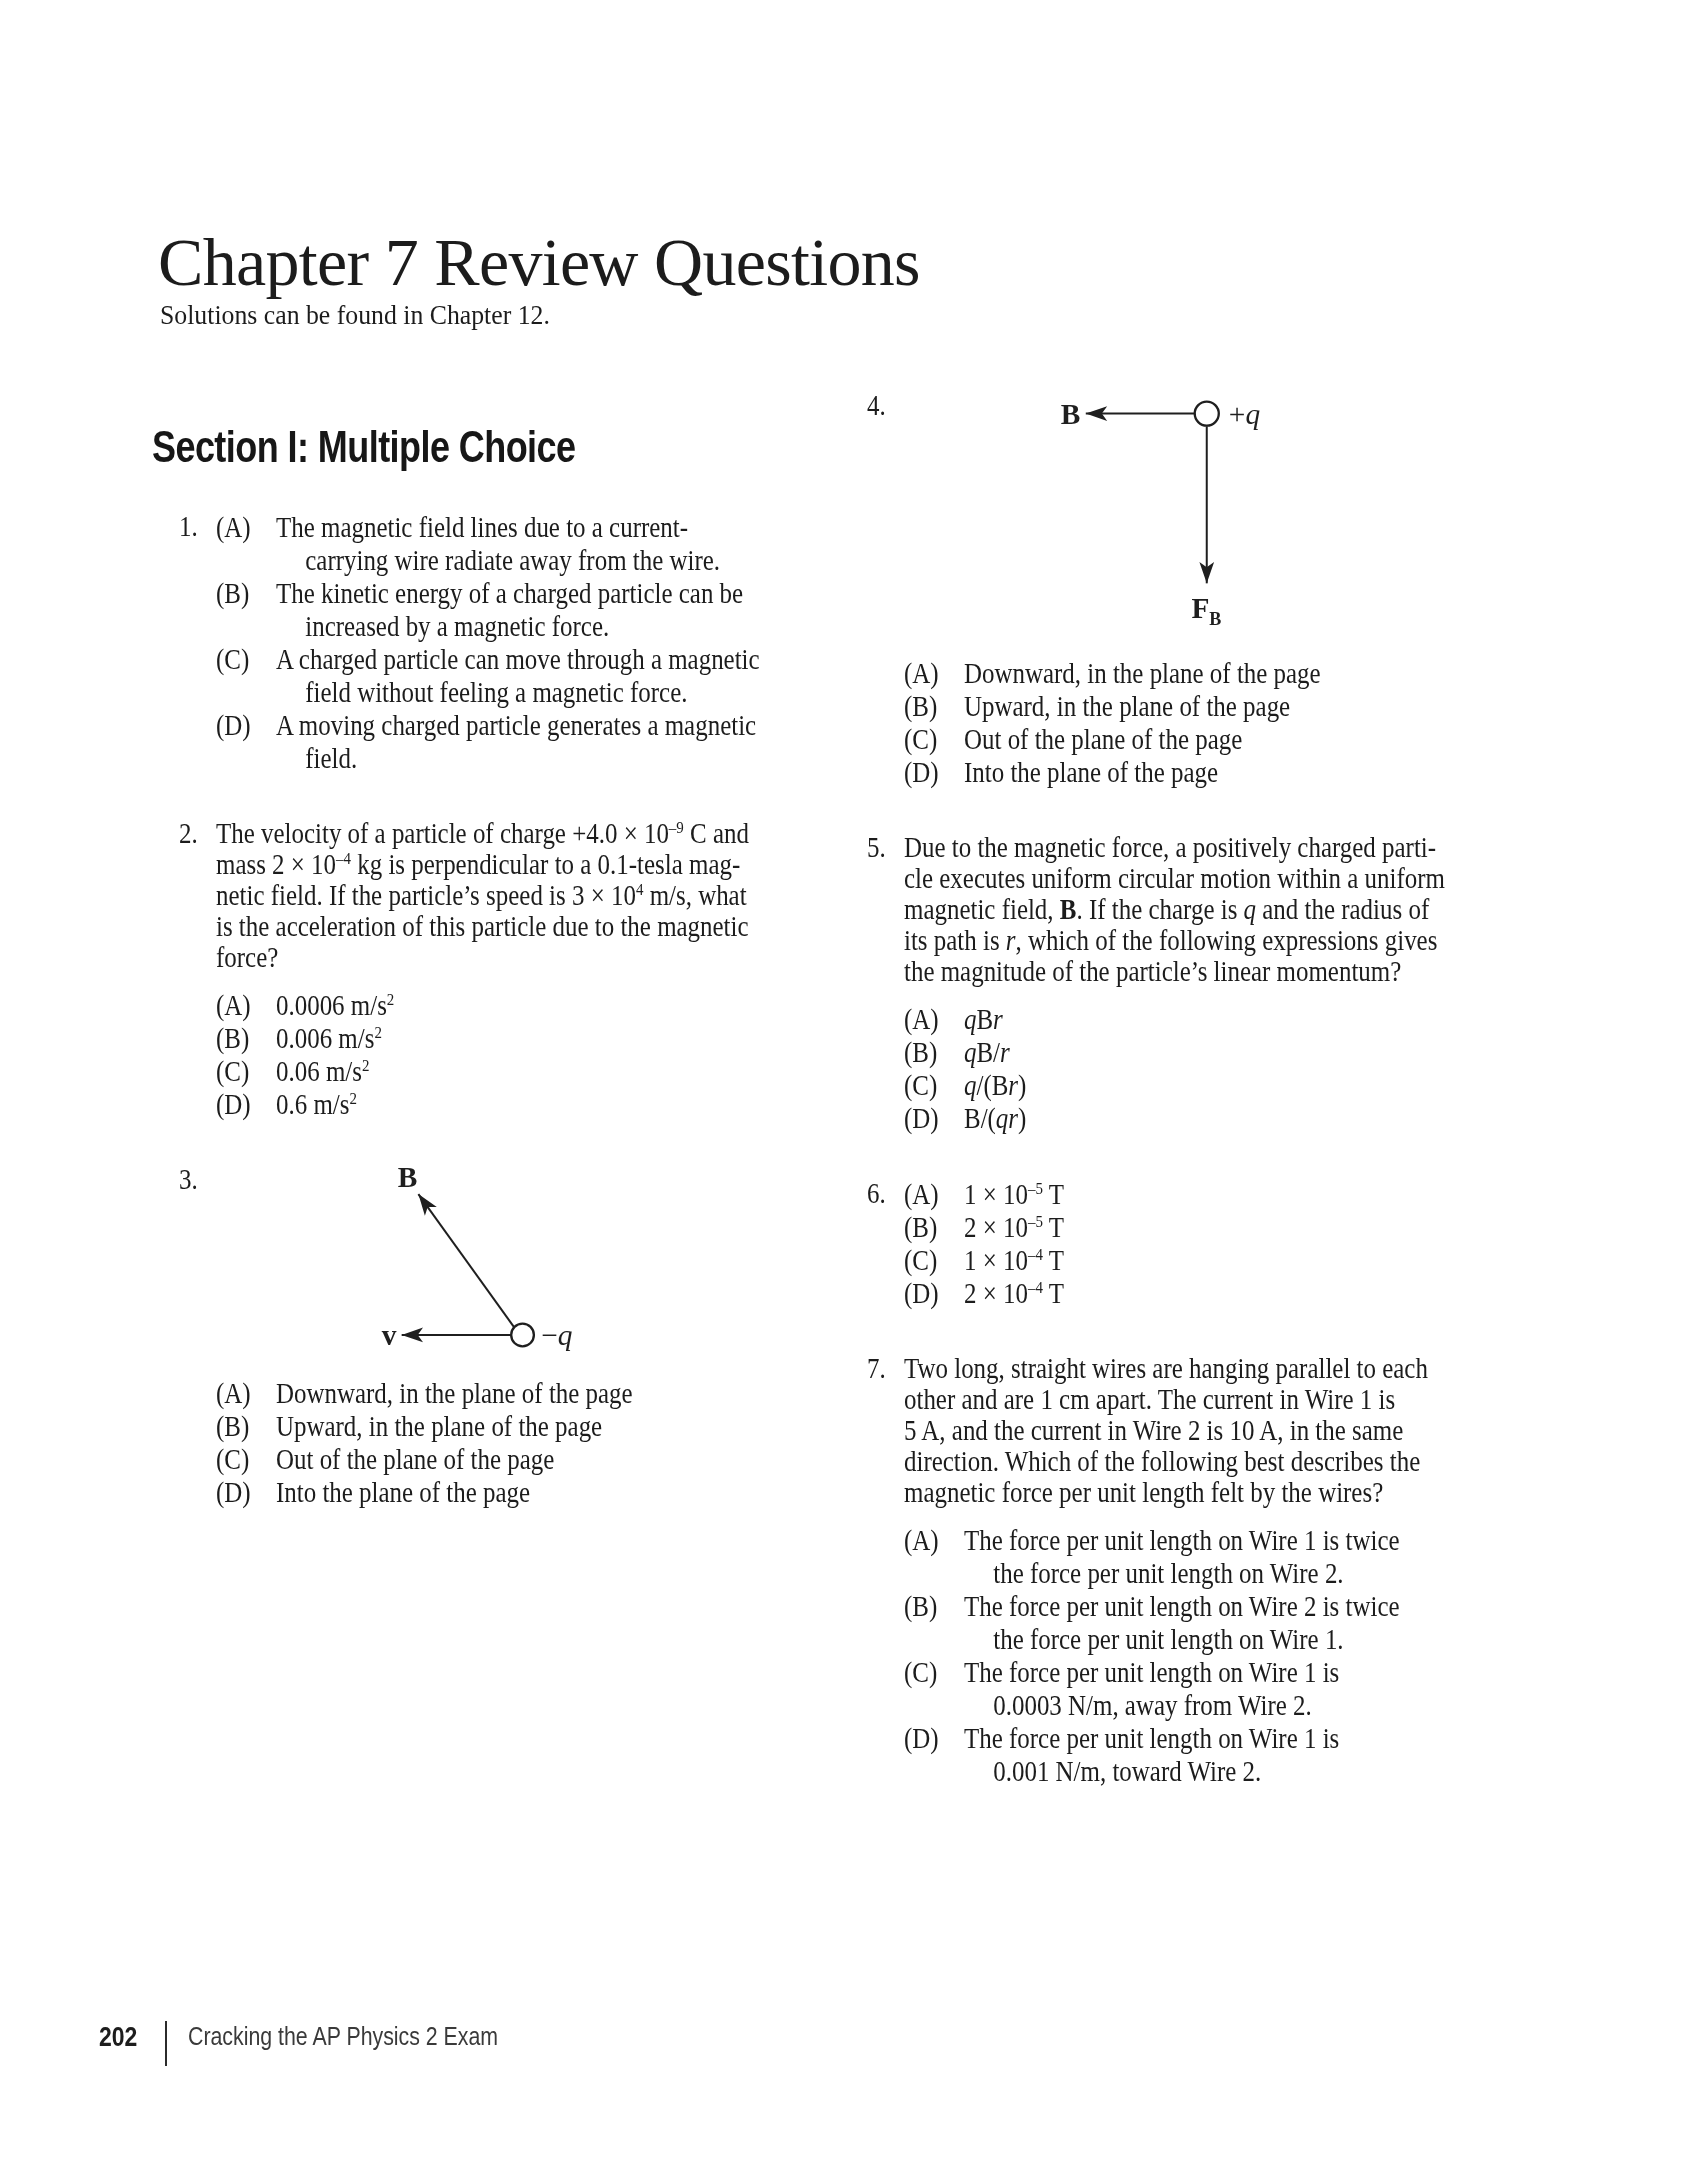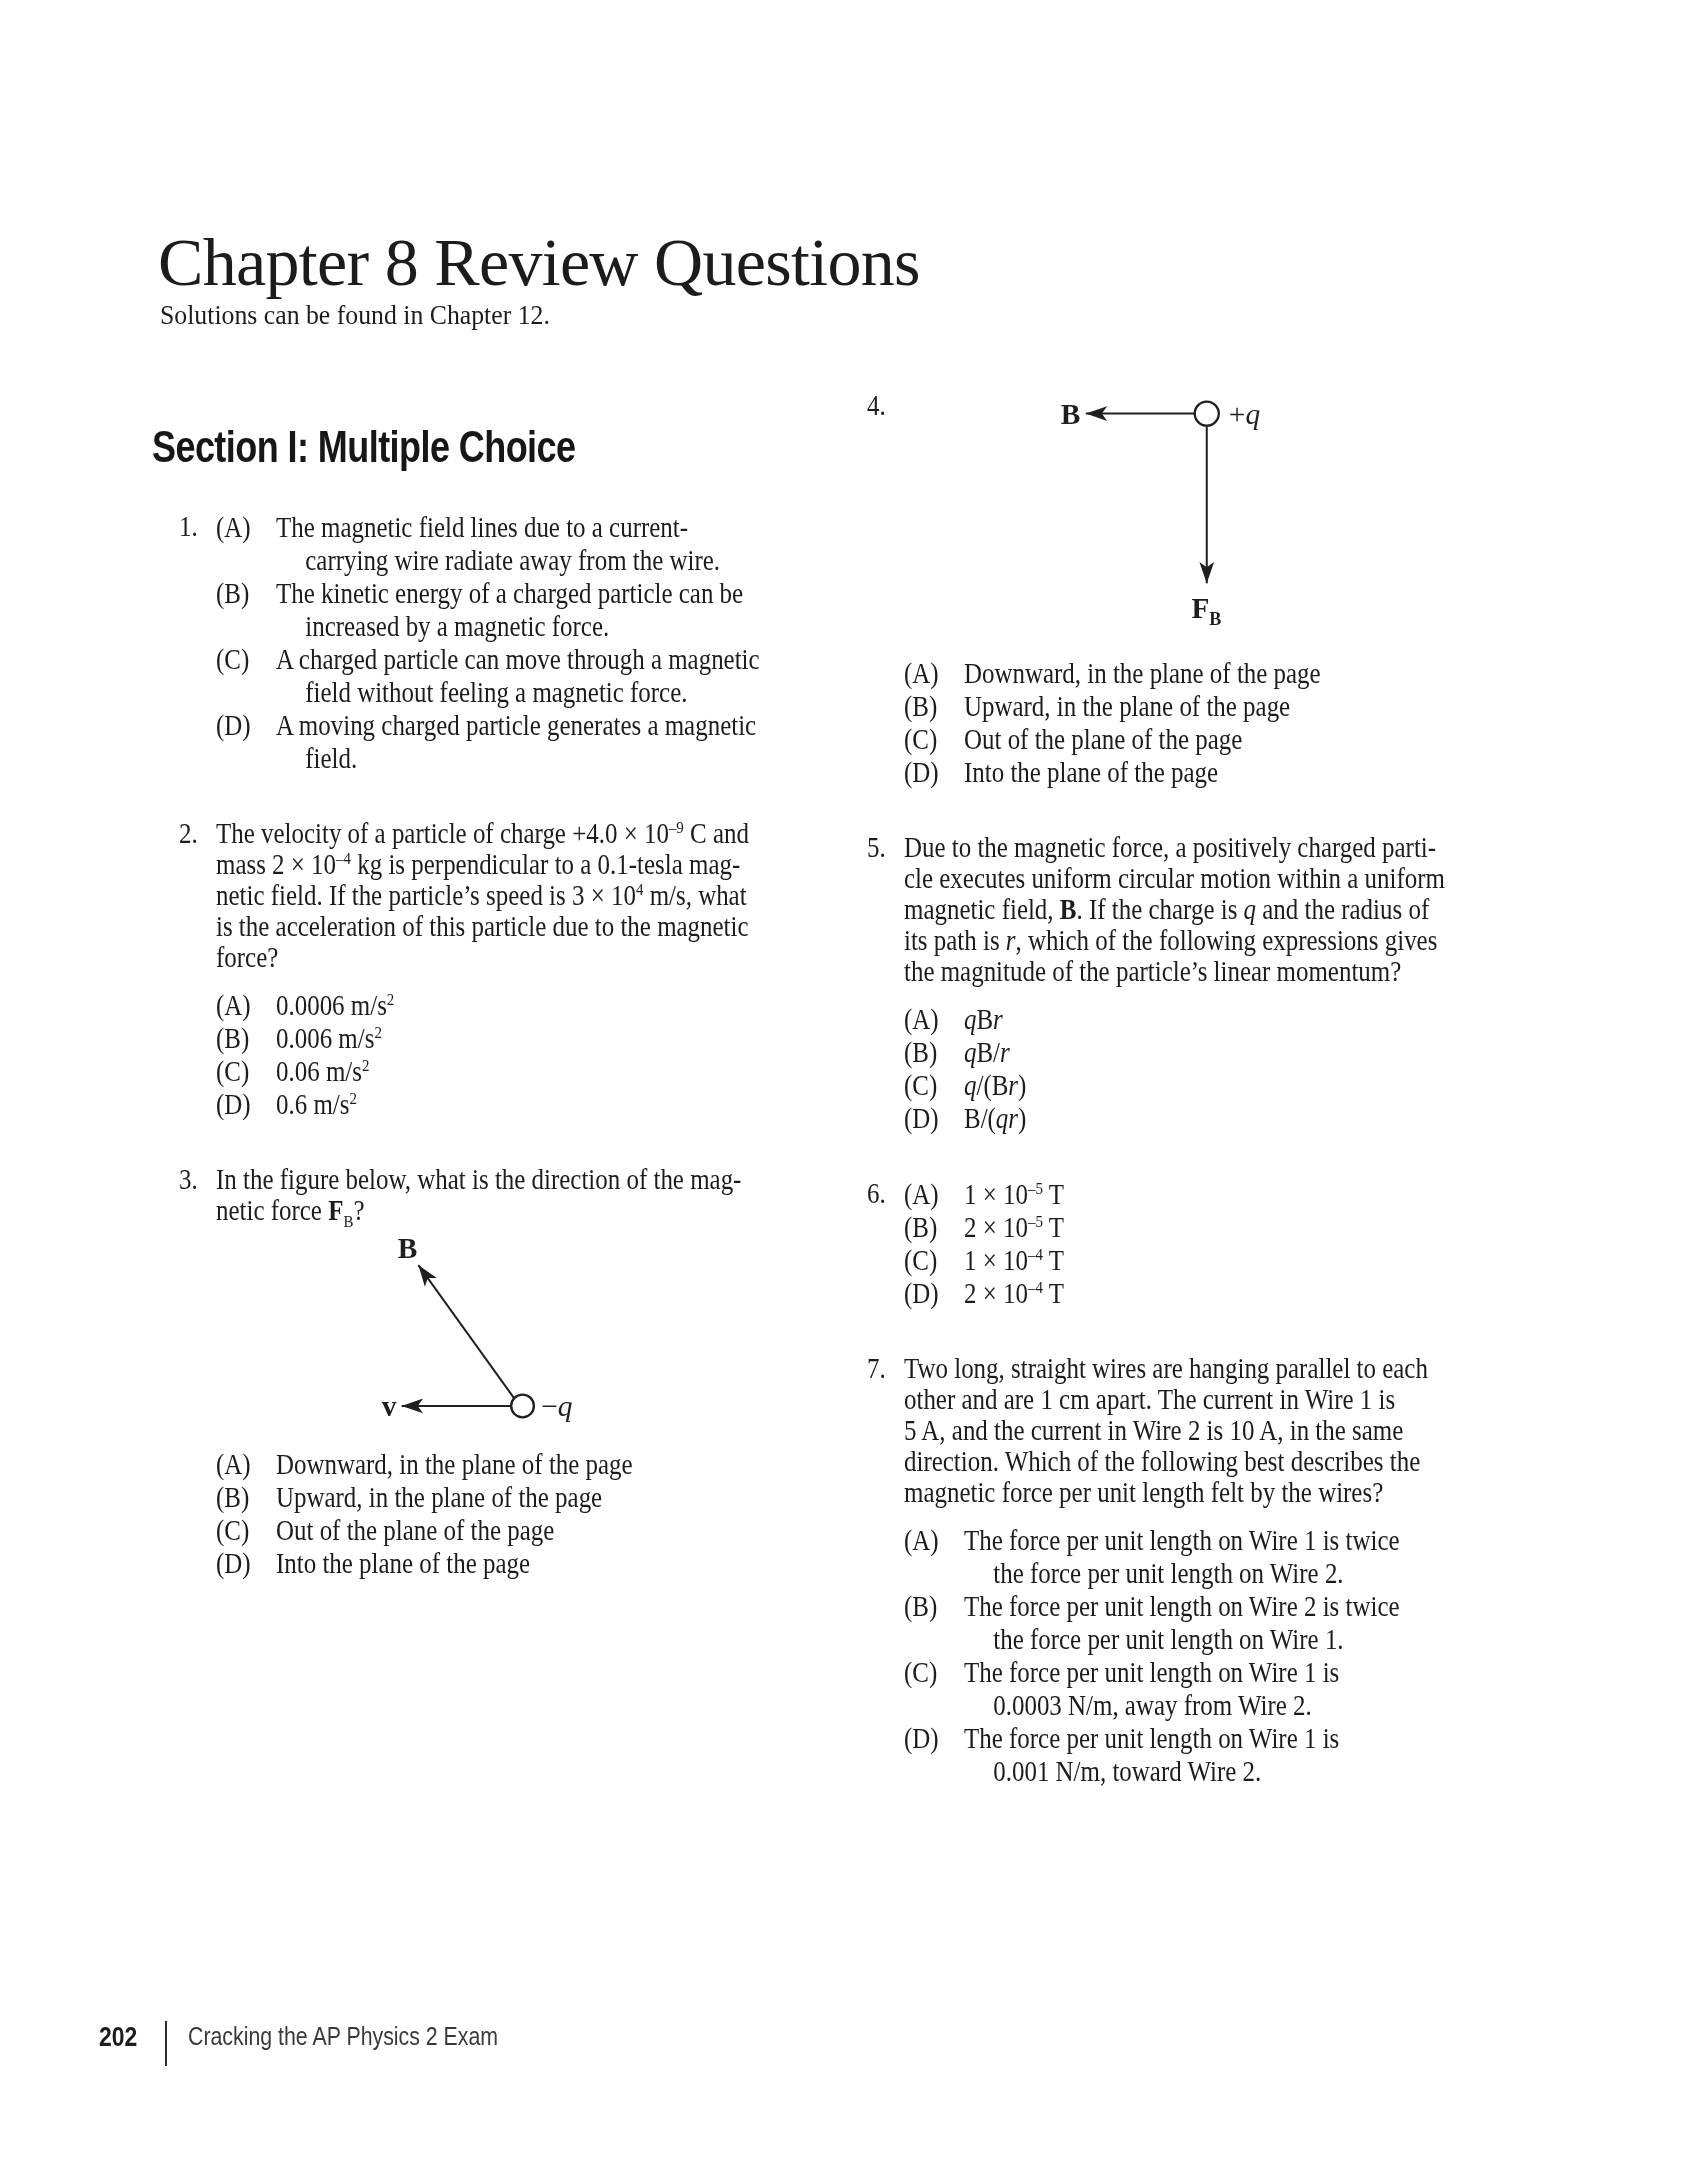--- a/index.html
+++ b/index.html
@@ -77,21 +77,21 @@
   }
   .footer-divider{width:2px;height:45px;background:#2b2b2b;margin-left:19px;margin-right:21.4px;}
   .book-title{
     font-size:26px;font-weight:400;color:#3a3a3a;white-space:nowrap;
     transform:scaleX(0.82);transform-origin:0 50%;
   }
 </style>
 </head>
 <body>
 
-<h1 class="page-title">Chapter 8 Review Questions</h1>
+<h1 class="page-title">Chapter 7 Review Questions</h1>
 <p class="page-subtitle">Solutions can be found in Chapter 12.</p>
 <h2 class="section-heading">Section I: Multiple Choice</h2>
 
 <div class="qcolumn col1">
   <div class="question">
     <div class="qnum">1.</div>
 
     <div class="choices">
         <div class="choice">
           <span class="clabel">(A)</span>
@@ -157,24 +157,20 @@
           <span class="clabel">(D)</span>
           <div>
             <div class="cline">0.6 m/s<sup>2</sup></div>
           </div>
         </div>
       </div>
   </div>
 
   <div class="question">
     <div class="qnum">3.</div>
-    <div class="qtext">
-        <div class="tline">In the figure below, what is the direction of the mag-</div>
-        <div class="tline">netic force <b>F</b><sub>B</sub>?</div>
-      </div>
     <div class="qdiagram q3">
   <svg width="374" height="197" viewBox="0 0 560 295">
     <defs>
       <marker id="ah-q3" markerUnits="userSpaceOnUse" markerWidth="34" markerHeight="26" viewBox="0 0 34 26" refX="33" refY="13" orient="auto">
         <path d="M1,2 L33,13 L1,24 L9,13 Z" fill="#1f1f1f"></path>
       </marker>
     </defs>
     <line class="dia-line" x1="449" y1="248" x2="303" y2="45" marker-end="url(#ah-q3)"></line>
     <line class="dia-line" x1="442" y1="256" x2="278" y2="256" marker-end="url(#ah-q3)"></line>
     <circle class="dia-circle" cx="459" cy="256" r="17"></circle>

